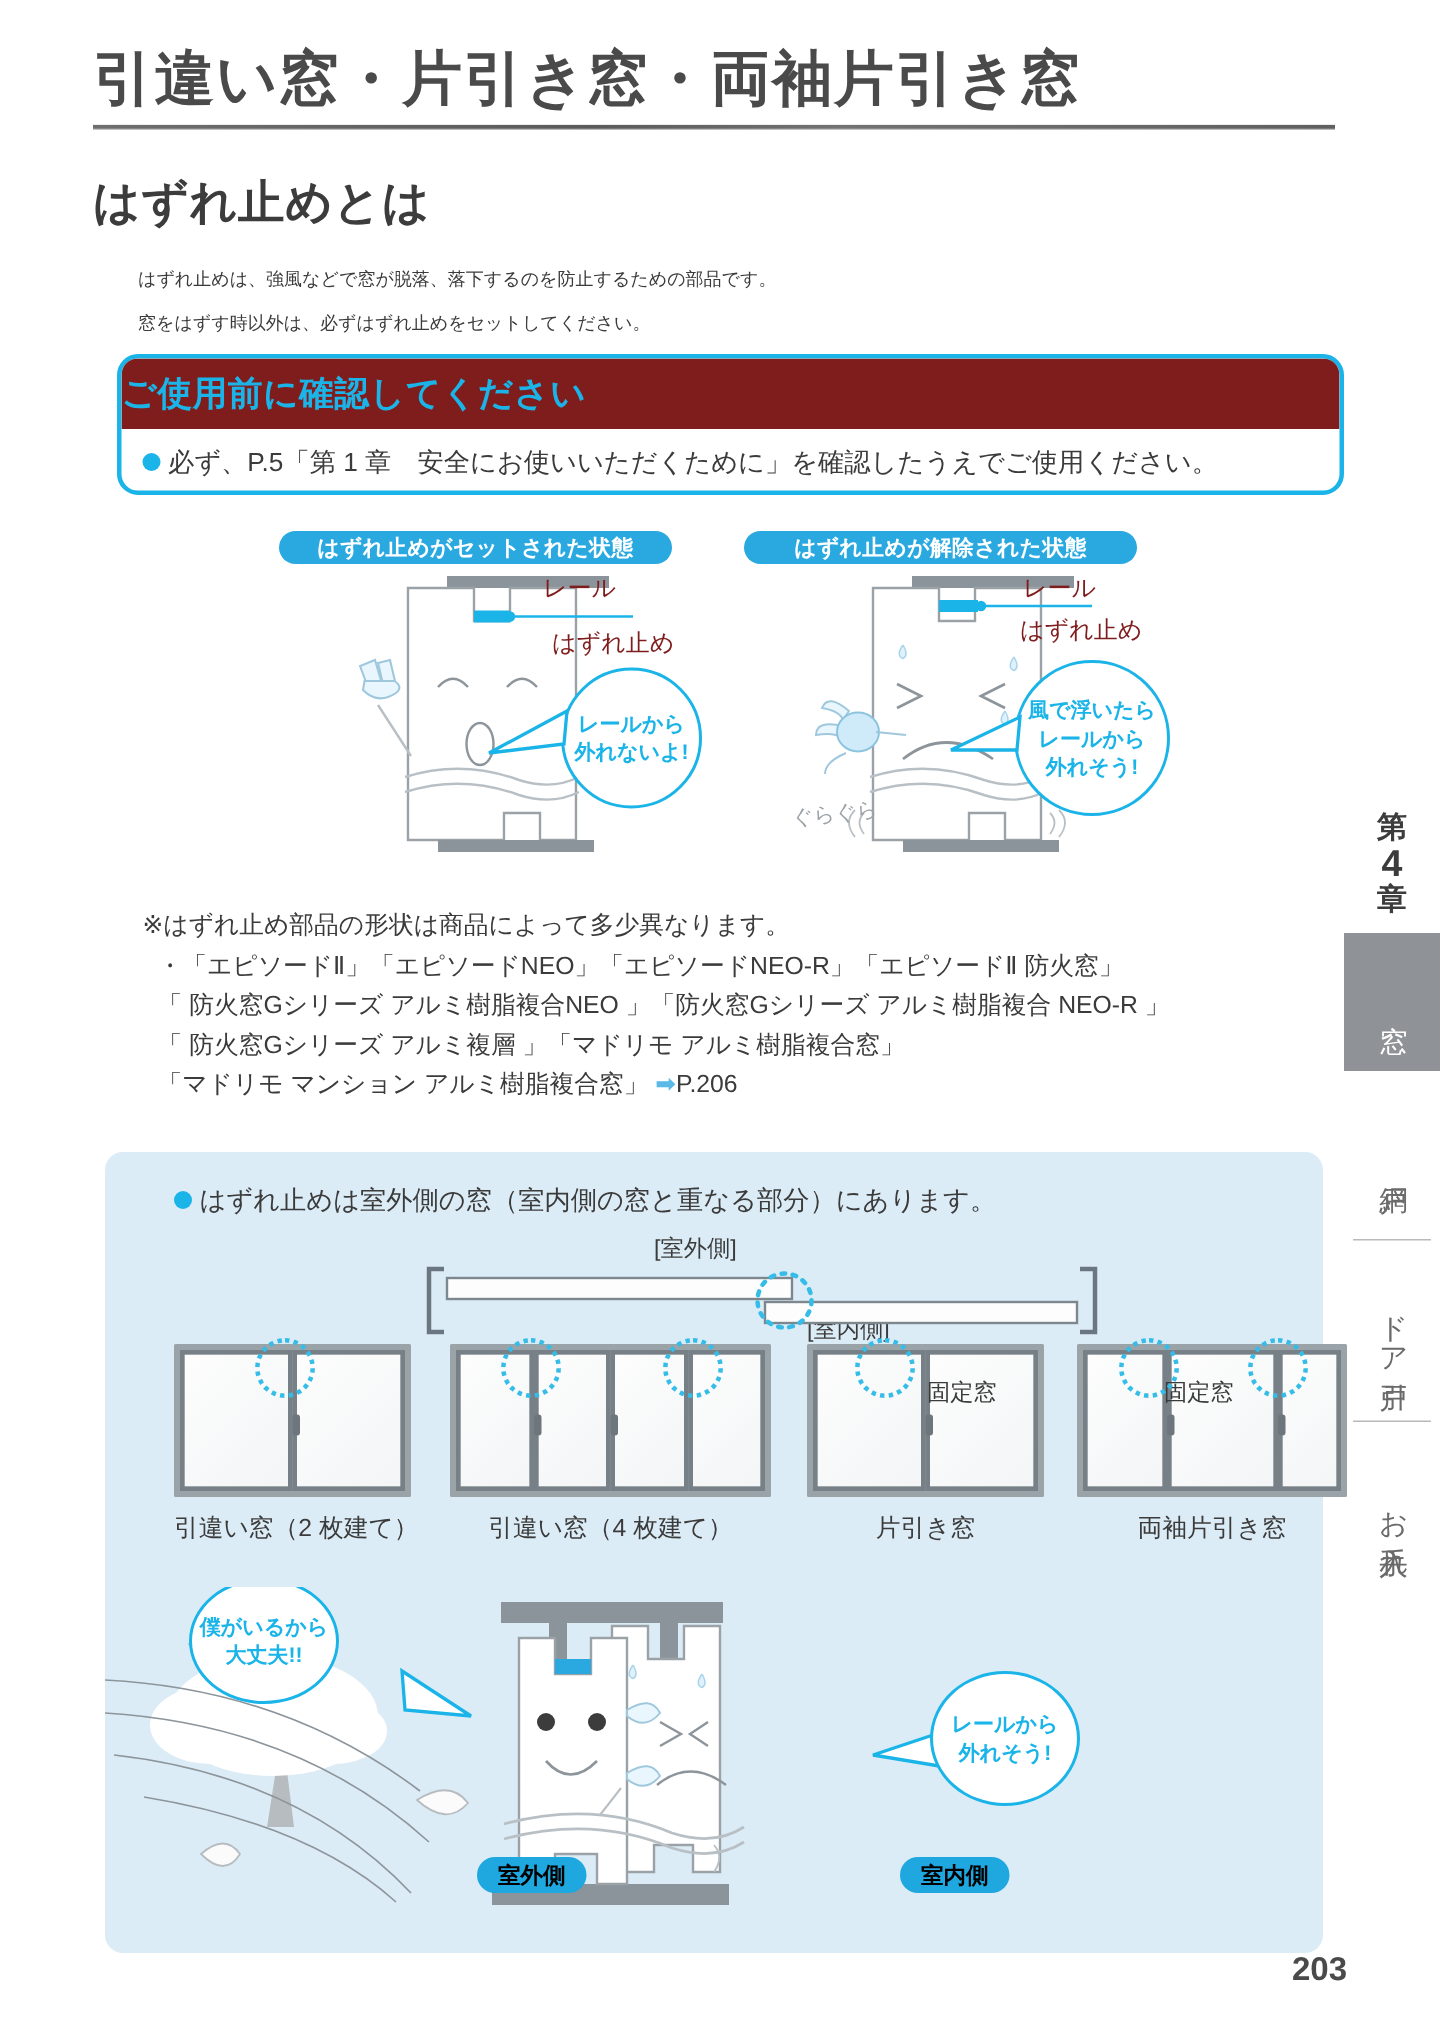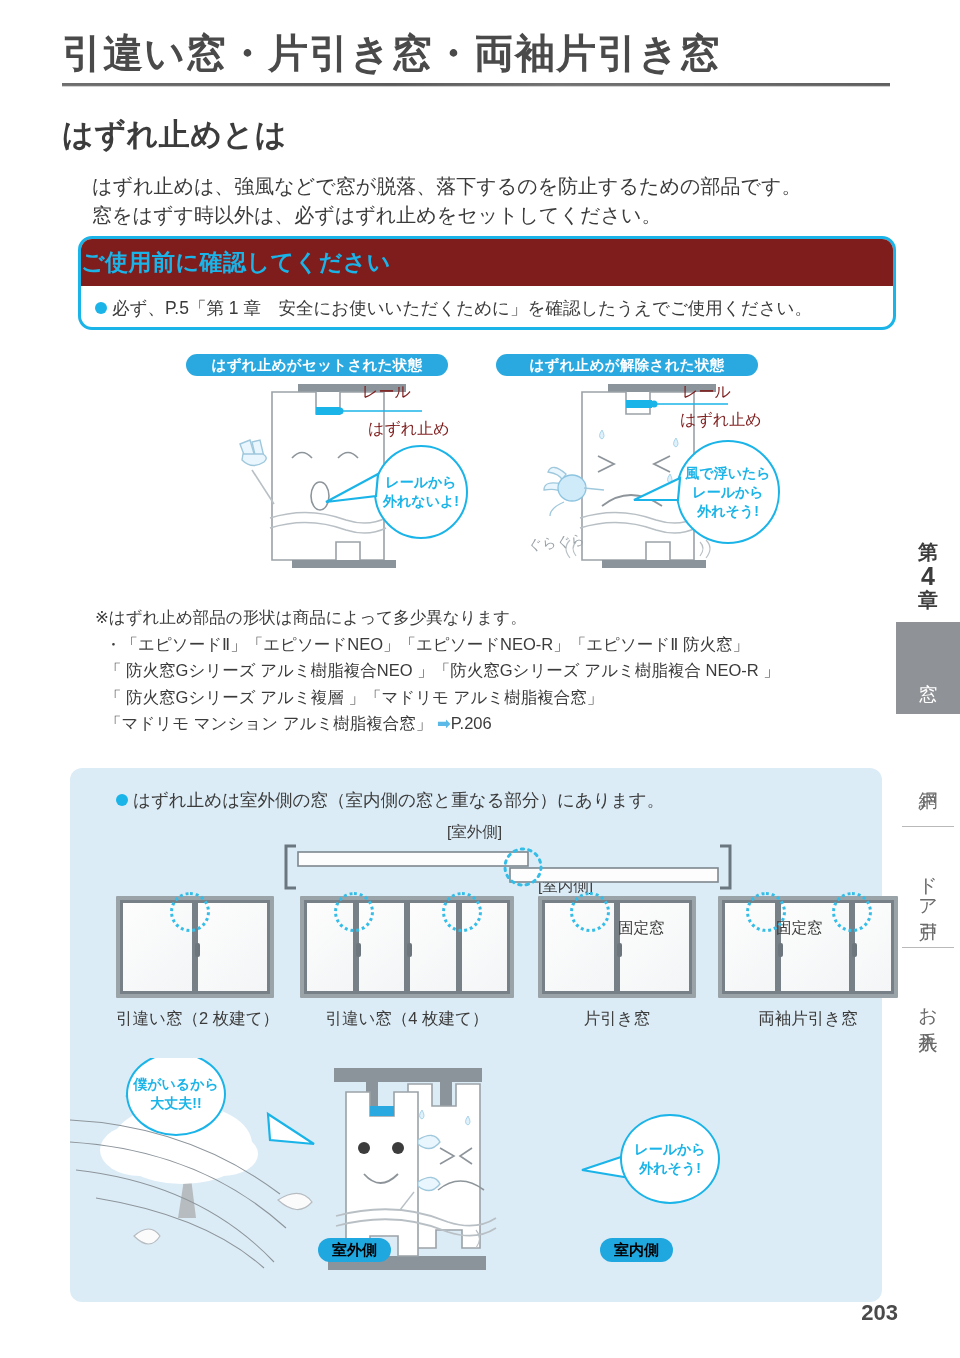--- a/index.html
+++ b/index.html
@@ -30,21 +30,21 @@
     opacity:.85;
   }
 
   
   .sec-head {
     position: absolute; left: 62px; top: 114px;
     font-size: 31px; font-weight: bold; color: #3c3c3c; letter-spacing: .5px;
   }
   .sec-body {
     position: absolute; left: 92px; top: 172px; width: 790px;
-    font-size: 20px; line-height: 29px; color: #3b3b3b;
+    font-size: 12px; line-height: 29px; color: #3b3b3b;
   }
 
   
   .notice {
     position: absolute; left: 78px; top: 236px; width: 818px; height: 94px;
     border: 3px solid #1ab4e8; border-radius: 14px; overflow: hidden; background:#fff;
   }
   .notice-head {
     height: 47px; background: #7f1d1d; display: flex; align-items: center; justify-content: flex-start;
   }
@@ -256,21 +256,21 @@
     <div class="gap"></div>
   </div>
 
   <div class="panel">
 
     <div class="panel-head">
       <span class="bullet-dot"></span>
       <span class="panel-head-text">はずれ止めは室外側の窓（室内側の窓と重なる部分）にあります。</span>
     </div>
 
-    <div class="sq-label" style="left:366px; top:54px;margin-left:11px;">[室外側]</div>
+    <div class="sq-label" style="left:366px; top:54px;">[室外側]</div>
     <div class="sq-label" style="left:468px; top:108px;">[室内側]</div>
 
     <svg style="position:absolute;left:212px;top:76px;" width="452" height="52">
       <path d="M14 2 L4 2 L4 44 L14 44" fill="none" stroke="#6b7780" stroke-width="3"></path>
       <path d="M438 2 L448 2 L448 44 L438 44" fill="none" stroke="#6b7780" stroke-width="3"></path>
       <rect x="16" y="8" width="230" height="14" fill="#fdfdfd" stroke="#7d878e" stroke-width="1.6"></rect>
       <rect x="228" y="24" width="208" height="14" fill="#fdfdfd" stroke="#7d878e" stroke-width="1.6"></rect>
       <circle cx="241" cy="23" r="18" fill="none" stroke="#35bde8" stroke-width="3" stroke-dasharray="2.5 5" stroke-linecap="round"></circle>
     </svg>
 

